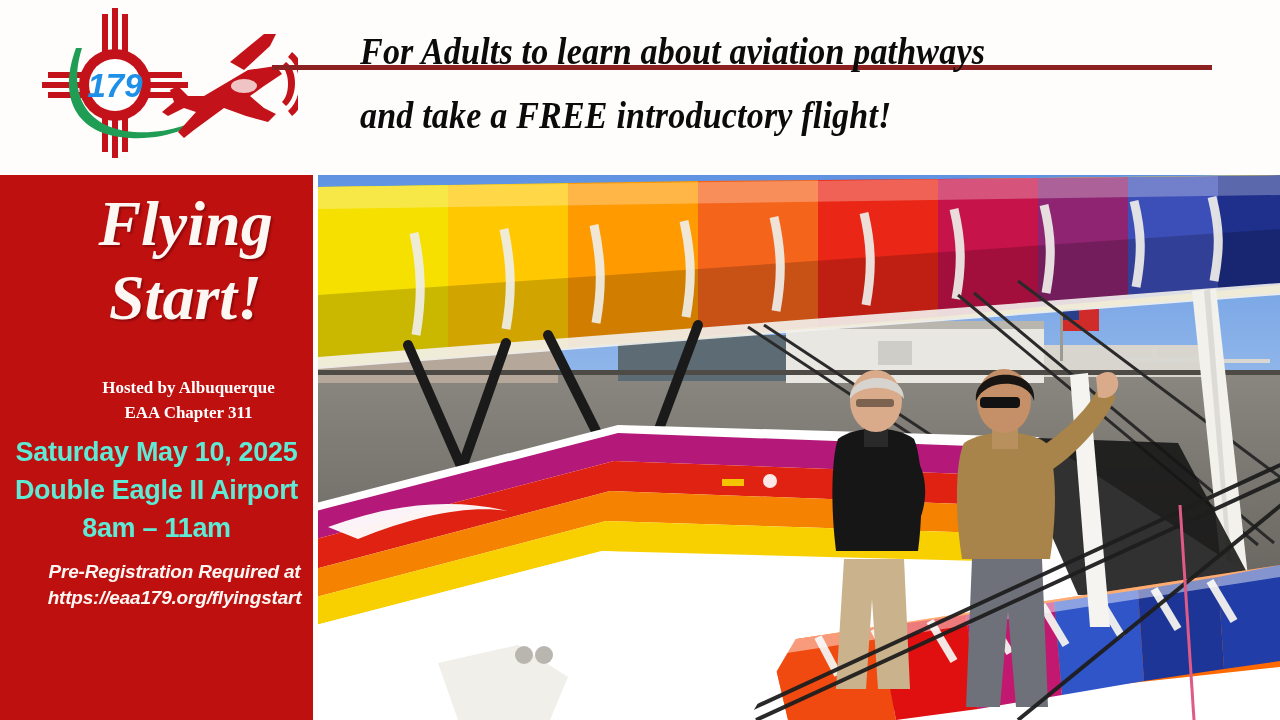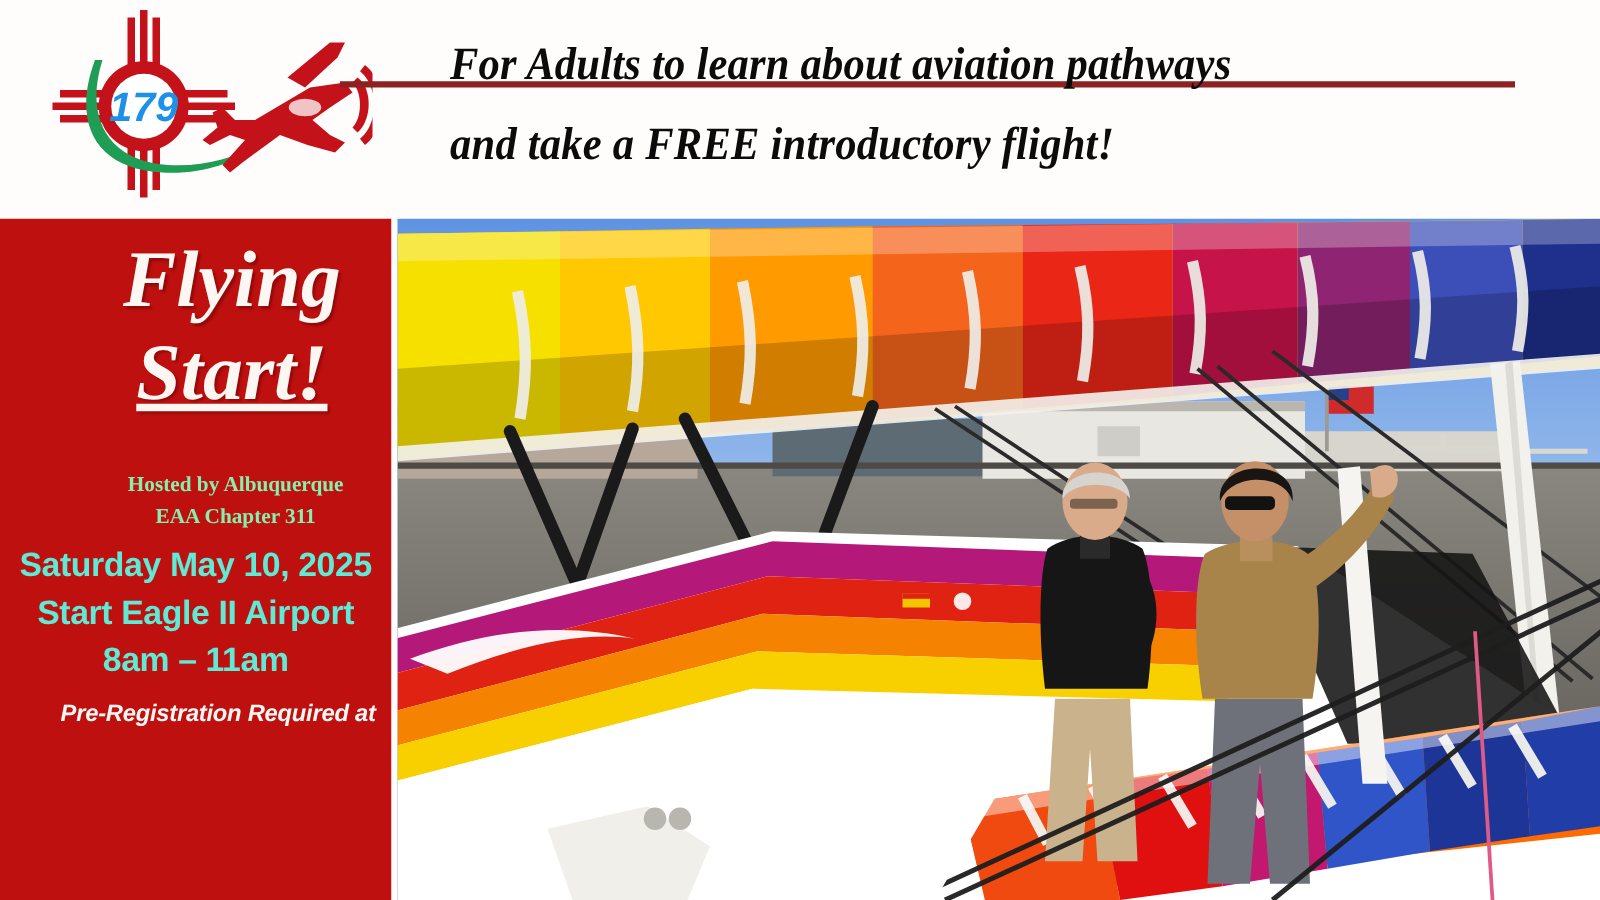--- a/index.html
+++ b/index.html
@@ -34,26 +34,26 @@
   #side-panel{ position:absolute; left:0; top:175px; width:313px; height:545px;
                background:#bf1010; overflow:hidden; }
 
   #panel-title{
     position:absolute; left:0; top:12px; width:313px; text-align:center;
     font-family:"Liberation Serif", serif; font-weight:700; font-style:italic;
     font-size:64px; line-height:74px; color:#fdf7f3;
     text-shadow:2px 2px 2px rgba(90,0,0,.45);
     margin-left:29px;
   }
-  #panel-title .t2{ display:block;text-decoration:underline; }
+  #panel-title .t2{ display:block; }
 
   #panel-host{
     position:absolute; left:0; top:200px; width:377px; text-align:center;
     font-family:"Liberation Serif", serif; font-weight:700;
-    font-size:17px; line-height:25px; color:#86efac;
+    font-size:17px; line-height:25px; color:#ffffff;
   }
 
   #panel-details{
     position:absolute; left:0; top:258px; width:313px; text-align:center;
     font-family:"Liberation Sans", sans-serif; font-weight:700;
     font-size:27px; line-height:38px; color:#5eead4; letter-spacing:-0.3px;
   }
 
   #panel-reg{
     position:absolute; left:0; top:384px; width:349px; text-align:center;
@@ -132,26 +132,27 @@
       <span class="t2">Start!</span>
     </div>
 
     <div id="panel-host">
       <div>Hosted by Albuquerque</div>
       <div>EAA Chapter 311</div>
     </div>
 
     <div id="panel-details">
       <div>Saturday May 10, 2025</div>
-      <div>Start Eagle II Airport</div>
+      <div>Double Eagle II Airport</div>
       <div>8am – 11am</div>
     </div>
 
     <div id="panel-reg">
       <div>Pre-Registration Required at</div>
+      <div>https://eaa179.org/flyingstart</div>
     </div>
   </div>
 
   <div id="photo">
     <svg viewBox="0 0 962 545" xmlns="http://www.w3.org/2000/svg">
       <defs>
         <linearGradient id="sky" x1="0" y1="0" x2="0" y2="1">
           <stop offset="0" stop-color="#5f93e2"></stop>
           <stop offset="1" stop-color="#a9c8ee"></stop>
         </linearGradient>

